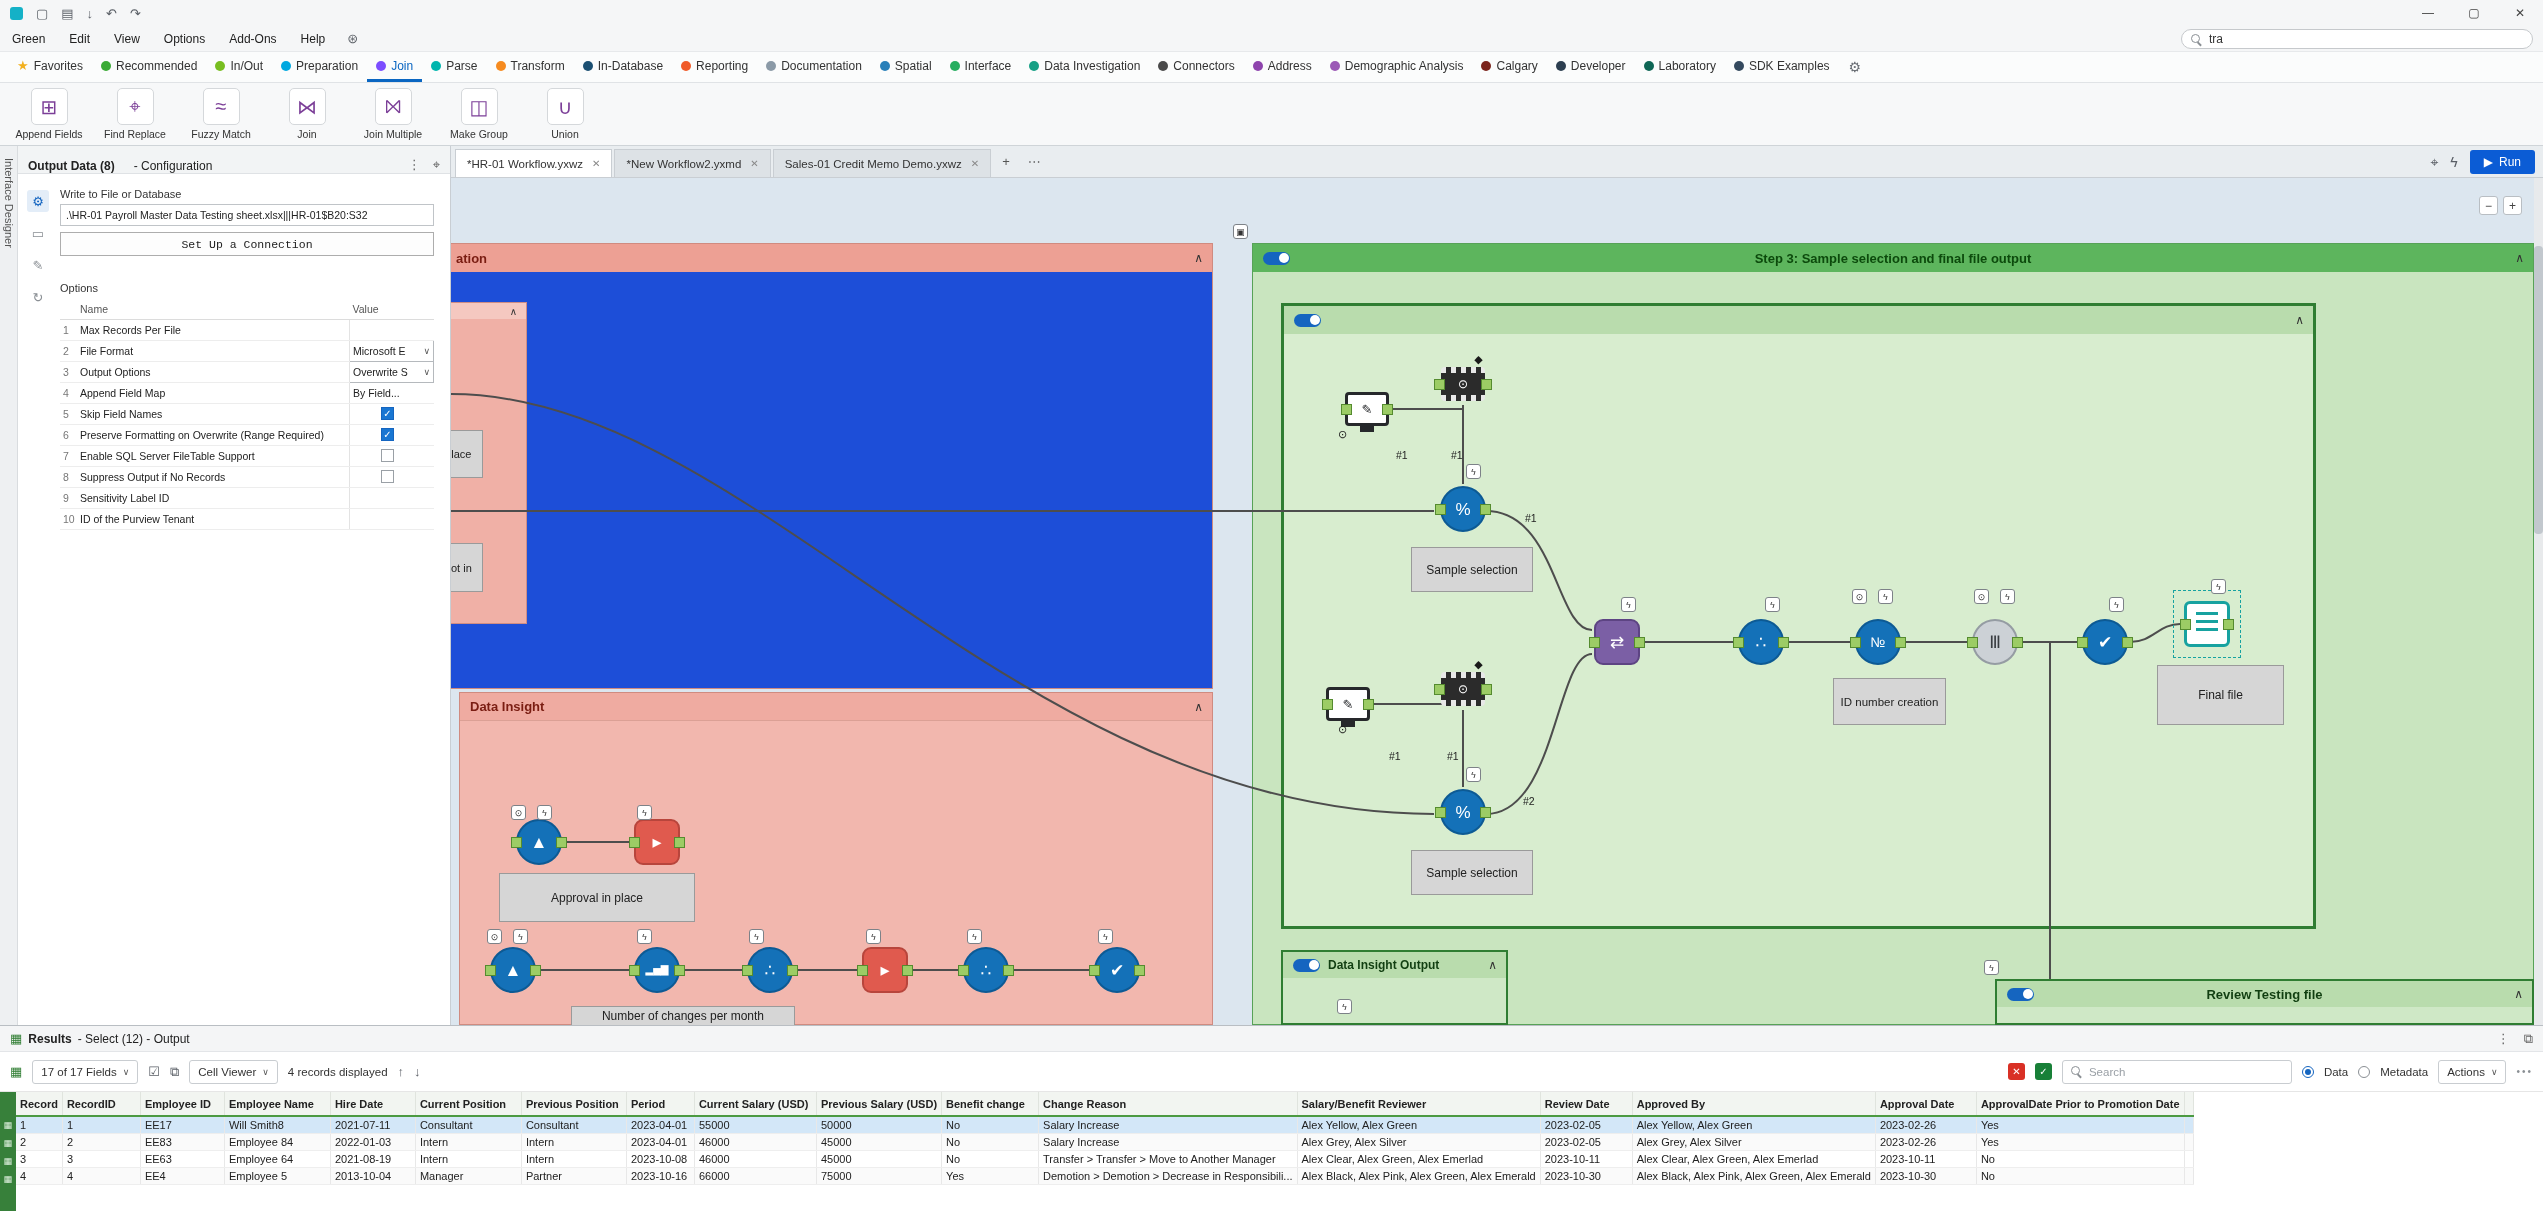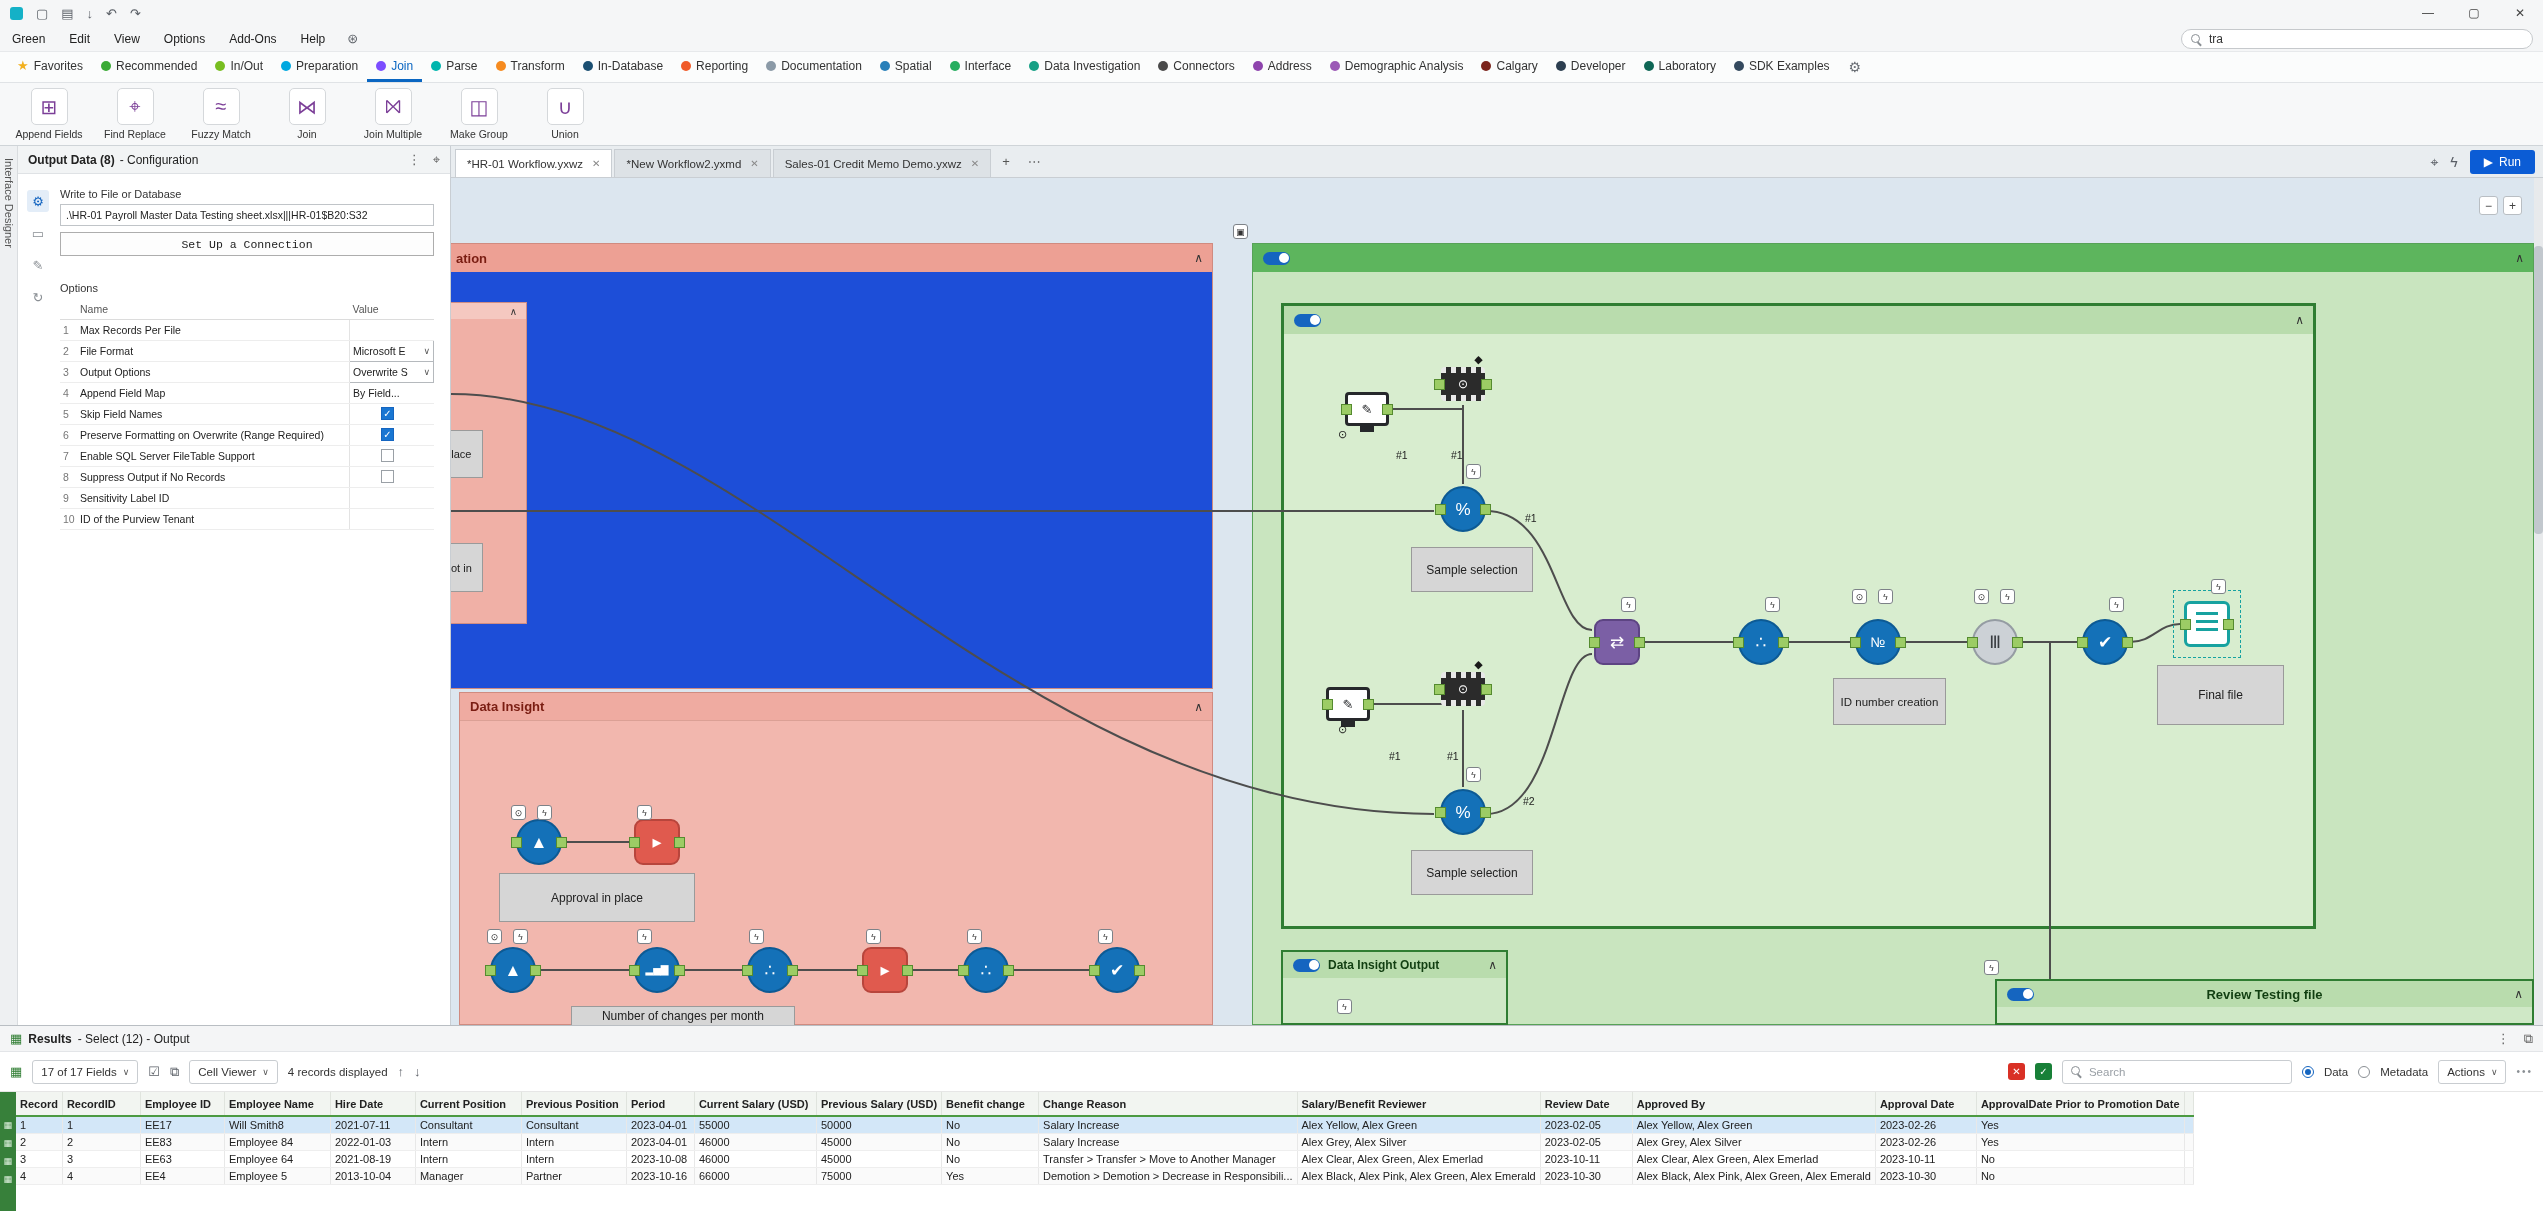--- a/index.html
+++ b/index.html
@@ -31,21 +31,21 @@
 .toolsbar{height:63px;background:#f7f8f9;border-bottom:1px solid #cfd4d8;display:flex;padding:5px 10px 0;gap:8px}
 .tool-tile{width:78px;display:flex;flex-direction:column;align-items:center;gap:3px}
 .tile-icon{width:37px;height:37px;border:1px solid #d5d8db;border-radius:5px;background:#fff;color:#7c3f98;display:flex;align-items:center;justify-content:center;font-size:20px}
 .tile-label{font-size:10.5px;color:#333;white-space:nowrap}
 
 .main{display:flex;height:879px}
 .leftrail{width:18px;background:#eef0f2;border-right:1px solid #d9dcdf;position:relative}
 .leftrail-label{writing-mode:vertical-rl;font-size:11px;color:#555;position:absolute;top:12px;left:3px;white-space:nowrap}
 
 .config{width:433px;background:#fff;border-right:1px solid #c9ced3;display:flex;flex-direction:column}
-.config-header{height:28px;background:#f2f4f5;border-bottom:1px solid #dfe2e5;display:flex;align-items:center;padding:0 10px;font-size:12px;gap:5px;flex:0 0 auto}
+.config-header{height:28px;background:#f2f4f5;border-bottom:1px solid #dfe2e5;display:flex;align-items:flex-end;padding:0 10px;font-size:12px;gap:19px;flex:0 0 auto}
 .config-header .bold{font-weight:bold}
 .ch-right{margin-left:auto;display:flex;gap:12px;color:#666;font-size:13px}
 .config-body{flex:1;display:flex}
 .config-rail{width:40px;display:flex;flex-direction:column;align-items:center;padding-top:16px;gap:10px}
 .crail-icon{width:22px;height:22px;display:flex;align-items:center;justify-content:center;font-size:13px;color:#8a8f94;border-radius:3px}
 .crail-icon.active{color:#1565c0;background:#e3edf8}
 .config-content{flex:1;padding:14px 16px 0 2px;font-size:11px}
 .write-label{color:#333;margin-bottom:4px}
 .path-input{height:22px;border:1px solid #c0c4c8;background:#fff;font-size:10.5px;color:#222;display:flex;align-items:center;padding:0 5px;white-space:nowrap;overflow:hidden}
 .setup-btn{margin-top:6px;width:100%;height:24px;background:#fdfdfd;border:1px solid #adadad;font-size:11.5px;color:#222;font-family:Liberation Mono, monospace}
@@ -422,20 +422,21 @@
         </div>
         <div class="cont" style="left:8px;top:514px;width:754px;height:333px;background:#f2b7ae;border:1px solid #d08b80">
           <div class="cont-h" style="background:#efab a1;background:#efaba1;border-bottom:1px solid #dba095">
             <span class="cont-title" style="color:#7a1d12">Data Insight</span>
             <span class="collapse">∧</span>
           </div>
         </div>
         <div class="cont" style="left:801px;top:65px;width:1282px;height:782px;background:#c9e5bf;border:1px solid #57a257">
           <div class="cont-h" style="background:#5db55d">
             <span class="toggle"></span>
+            <span class="cont-title centered" style="color:#0c4a0c">Step 3: Sample selection and final file output</span>
             <span class="collapse">∧</span>
           </div>
         </div>
         <div class="cont" style="left:830px;top:125px;width:1035px;height:626px;background:#d8edcf;border:3px solid #2f7d32">
           <div class="cont-h" style="background:#b9dcad">
             <span class="toggle"></span>
             <span class="collapse">∧</span>
           </div>
         </div>
         <div class="cont" style="left:830px;top:772px;width:227px;height:75px;background:#cfe8c6;border:2px solid #2f7d32">

